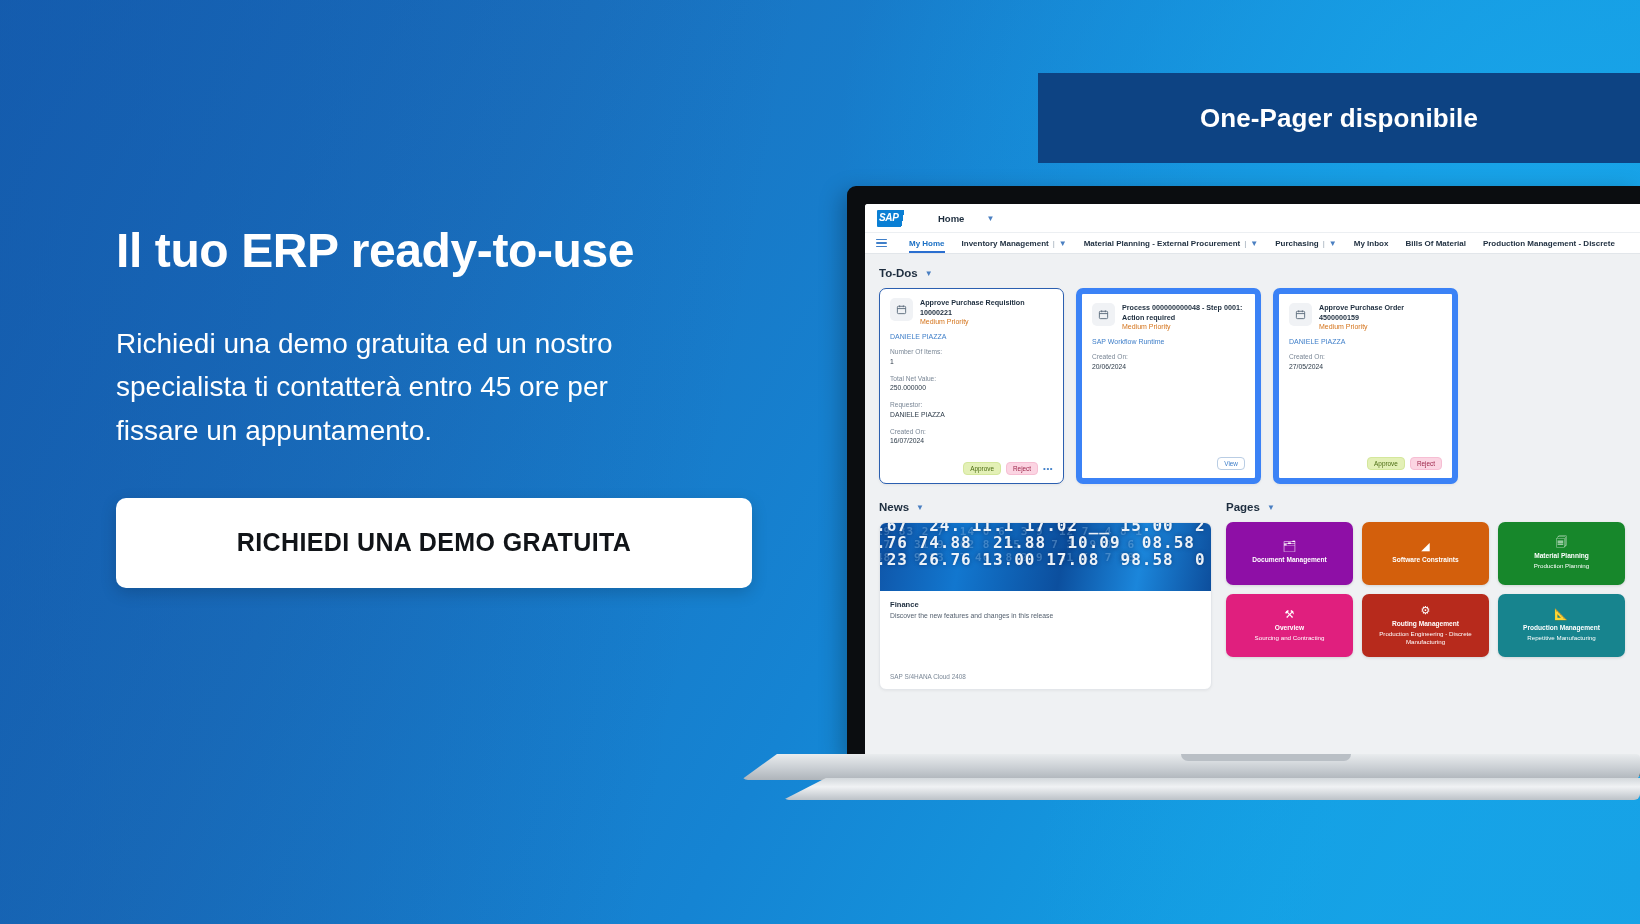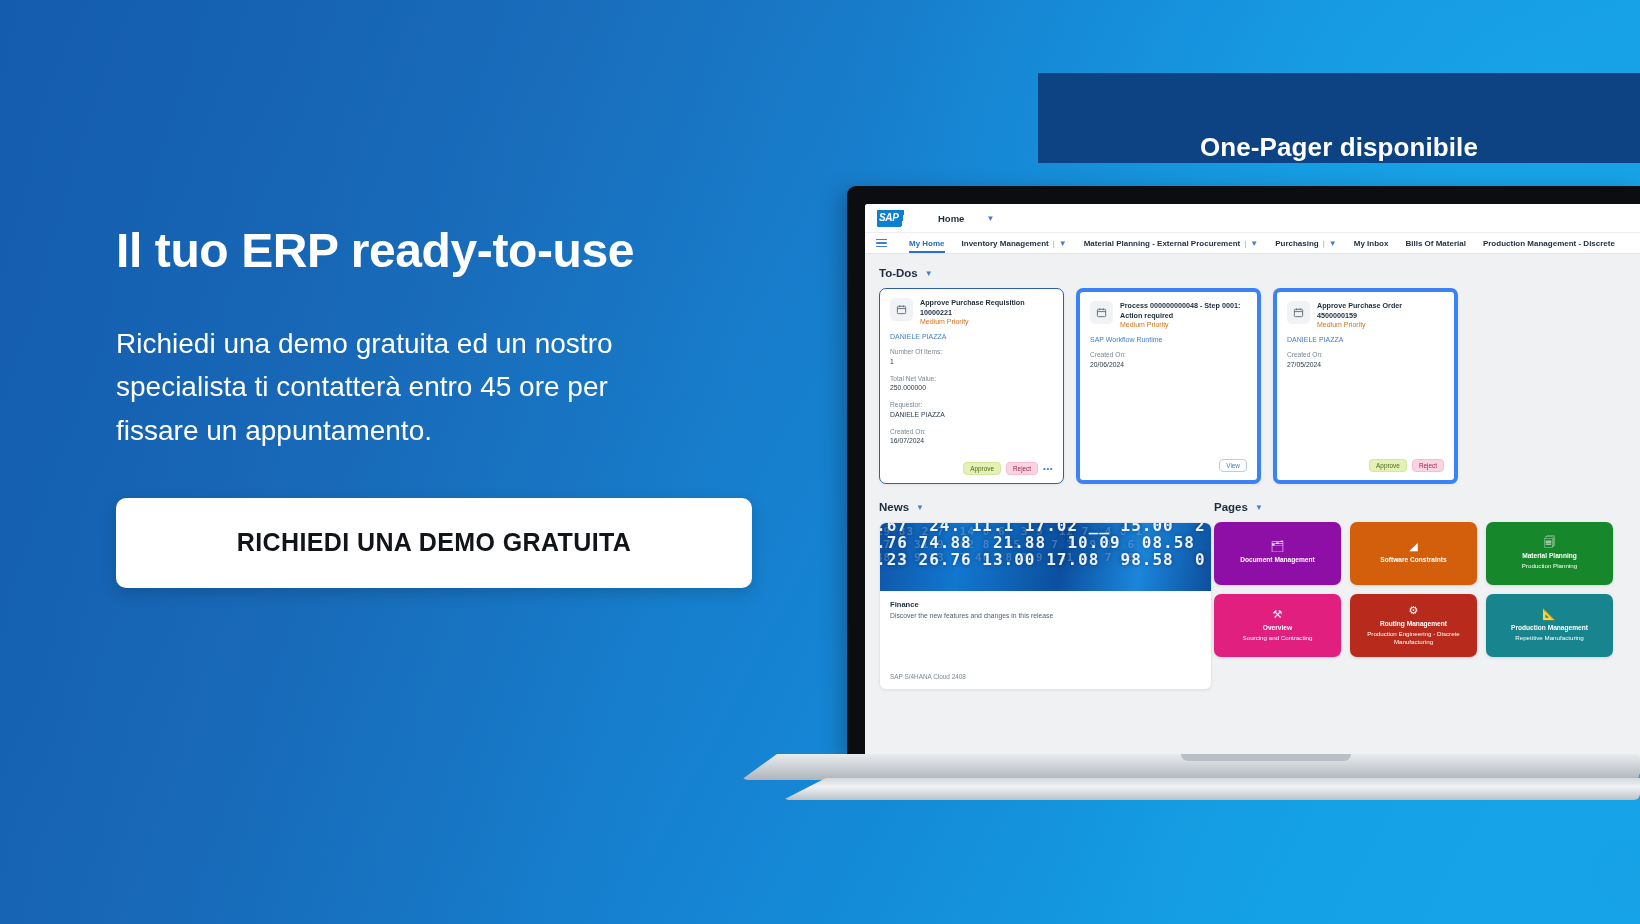--- a/index.html
+++ b/index.html
@@ -22,21 +22,21 @@
   .bg-sheen {
     position: absolute; left: 0; top: 0; width: 55%; height: 100%;
     background: linear-gradient(100deg, rgba(19,85,165,.55) 0%, rgba(19,85,165,0) 75%);
   }
 
   
   .ribbon {
     position: absolute;
     left: 1038px; top: 73px; width: 602px; height: 90px;
     background: linear-gradient(180deg, #0d4383 0%, #0b3c77 100%);
-    display: flex; align-items: flex-end; justify-content: center;
+    display: flex; align-items: center; justify-content: center;
   }
   .ribbon-text {
     color: #ffffff;
     font-size: 26px;
     font-weight: bold;
     letter-spacing: .1px;
   }
 
   
   .copy { position: absolute; left: 116px; top: 224px; width: 600px; }
@@ -171,21 +171,21 @@
   .tab.active::after {
     content: ""; position: absolute; left: 0; right: 0; bottom: 0;
     height: 2px; background: #2b6fd0;
   }
 
   
   .cards { display: flex; gap: 12px; }
   .card {
     width: 185px; height: 196px;
     background: #ffffff;
-    border: 4px solid #3b82f6;
+    border: 6px solid #3b82f6;
     border-radius: 7px;
     box-shadow: 0 1px 3px rgba(0,0,0,.06);
     padding: 9px 10px 8px 10px;
     position: relative;
     display: flex; flex-direction: column;
   }
   .card.selected { border: 1.6px solid #2b5fb0; }
 
   .card-head { display: flex; gap: 7px; }
   .card-icon {
@@ -211,21 +211,21 @@
   .pill {
     font-size: 6.4px; padding: 2px 6px; border-radius: 4px;
     border: 1px solid transparent; white-space: nowrap;
   }
   .pill.approve { background: #e3f0b6; color: #4a6b12; border-color: #d4e79c; }
   .pill.reject  { background: #fbd4e2; color: #9c2449; border-color: #f6bed3; }
   .pill.view    { background: #ffffff; color: #3f7fc9; border-color: #b9cde4; }
   .dots { color: #3f7fc9; font-size: 8px; letter-spacing: .5px; }
 
   
-  .lower { display: flex; gap: 2px; margin-top: 17px; }
+  .lower { display: flex; gap: 14px; margin-top: 17px; }
 
   .news-card {
     width: 333px; height: 168px;
     background: #ffffff; border: 1px solid #e3e6ea; border-radius: 7px;
     overflow: hidden; display: flex; flex-direction: column;
     box-shadow: 0 1px 3px rgba(0,0,0,.05);
   }
   .news-img {
     height: 68px; position: relative; overflow: hidden;
     background: linear-gradient(100deg, #0f55a8 0%, #1277cf 25%, #0c4f9e 55%, #1b86db 78%, #0d4e9c 100%);

